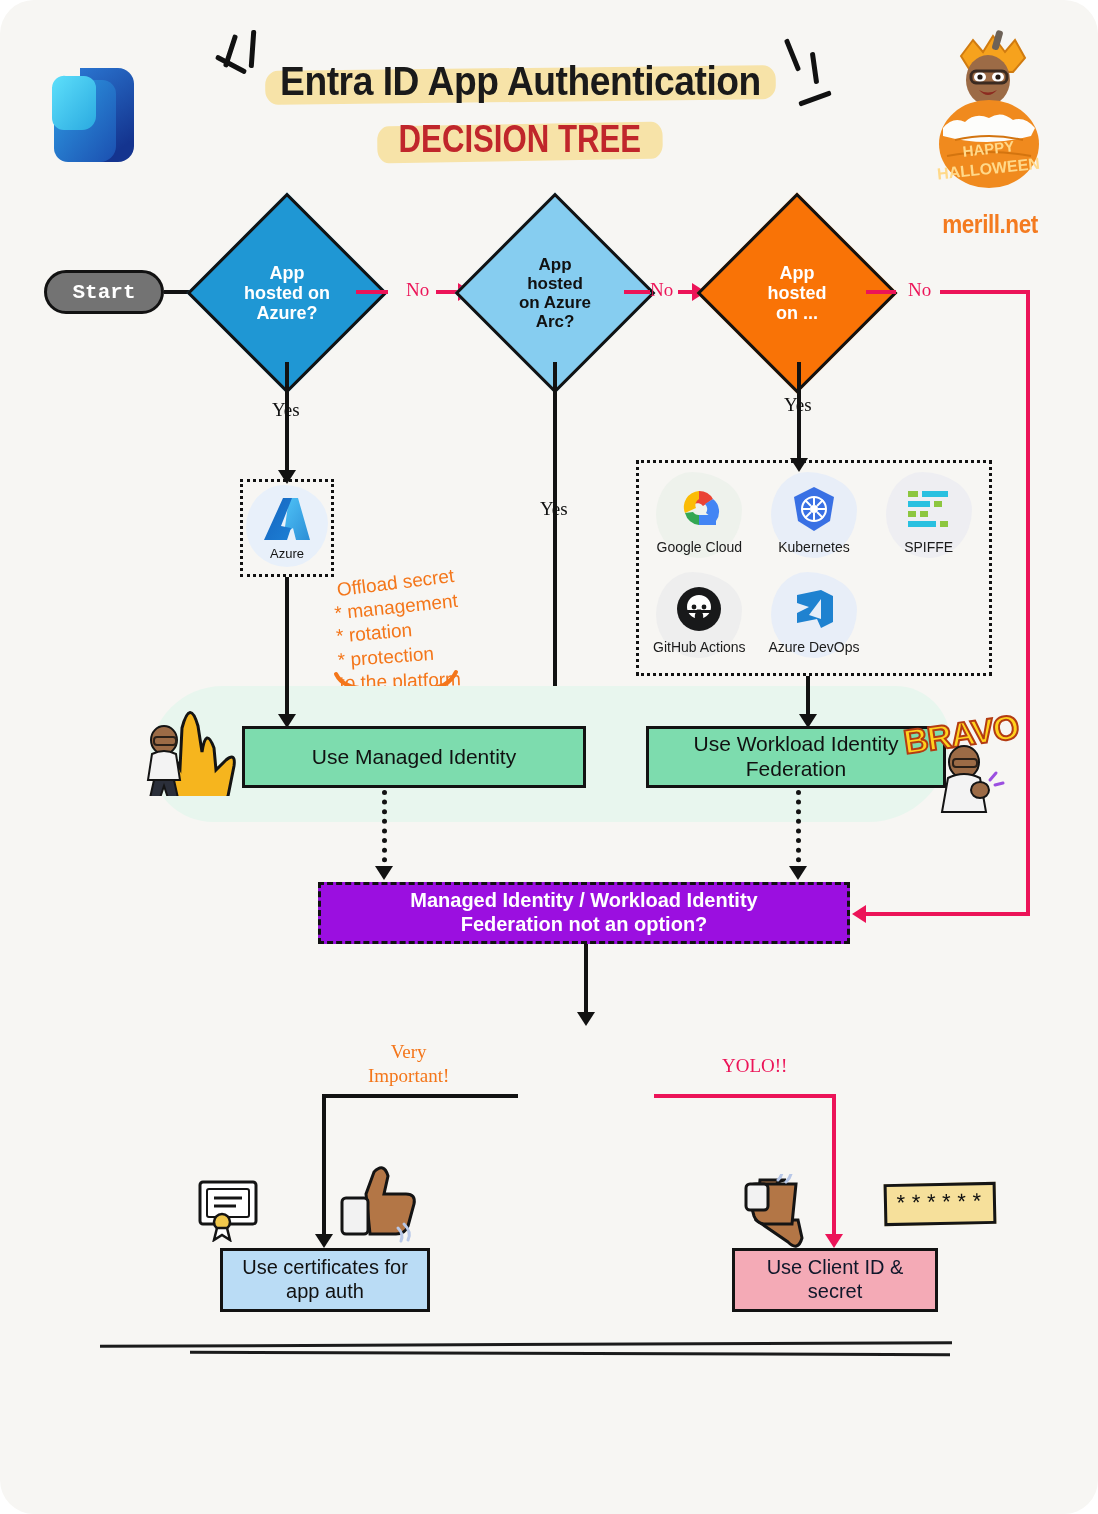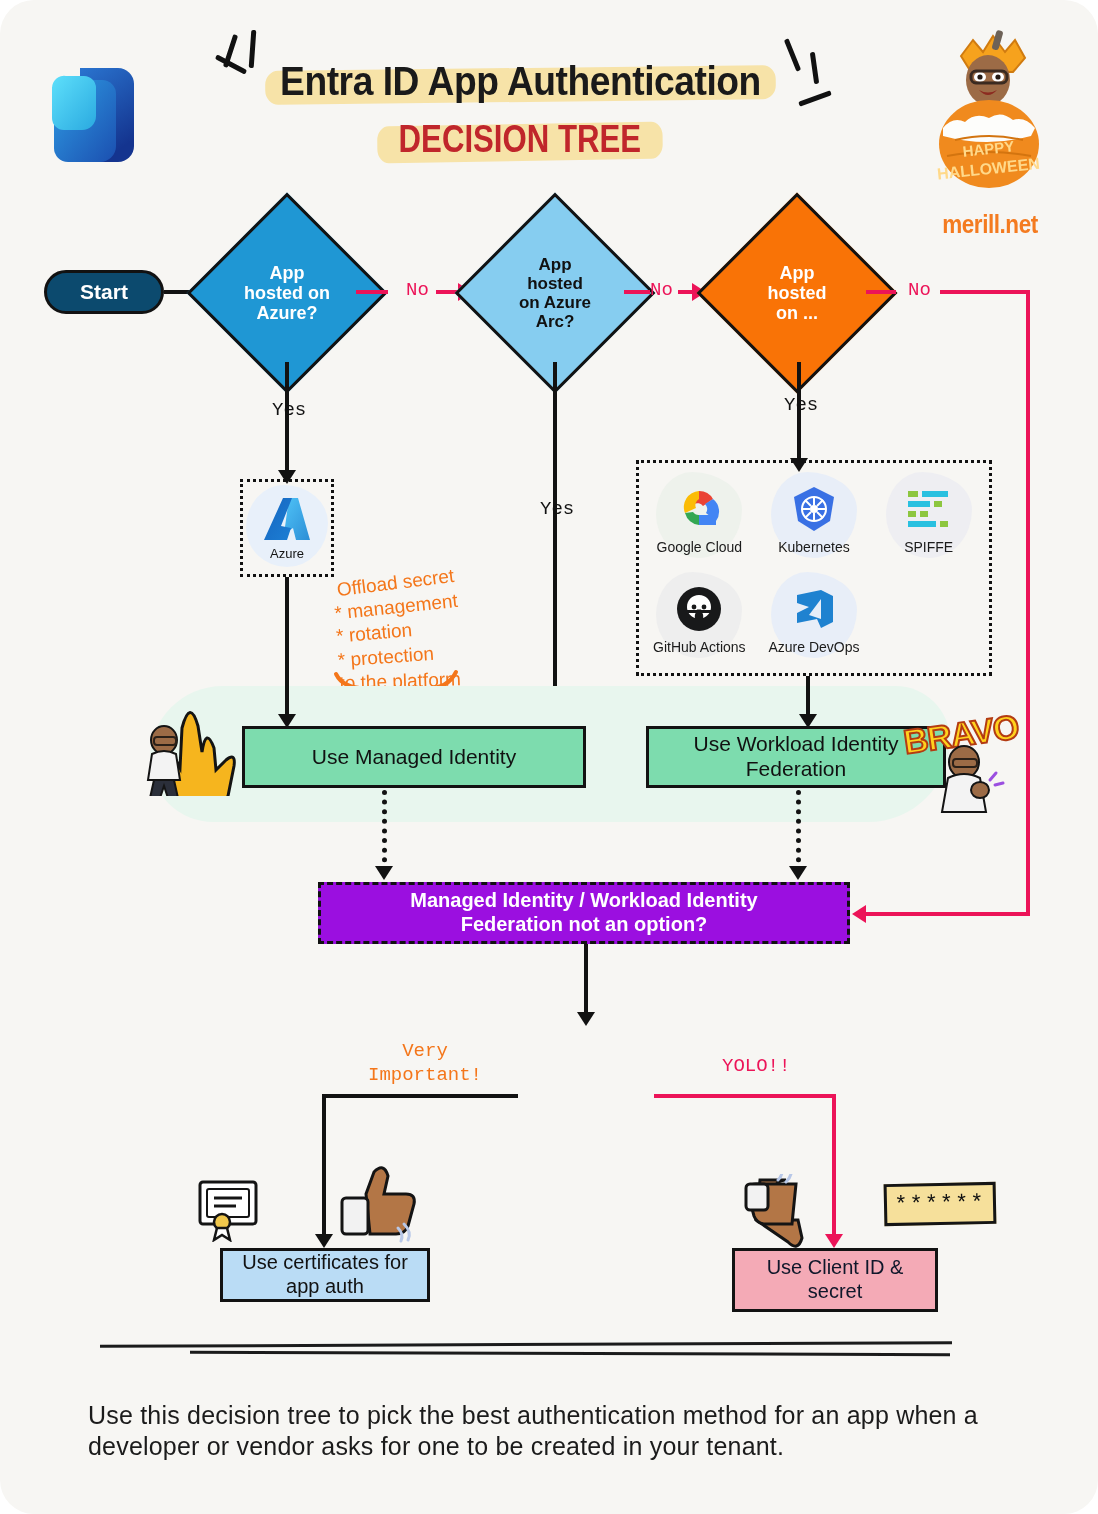--- a/index.html
+++ b/index.html
@@ -49,25 +49,25 @@
   #brand-text {
     margin-top:4px; color:#f47b20; font-weight:bold;
     font-size:25px; font-family:"Liberation Sans", sans-serif;
     transform: scaleX(0.9); letter-spacing:-0.5px;
   }
 
   
   .node { position:absolute; }
 
   .startpill {
-    width:120px; height:44px; background:#0c4a6e;
+    width:120px; height:44px; background:#737373;
     border:3px solid #121212; border-radius:22px;
     color:#fff; font-weight:bold; font-size:21px;
     display:flex; align-items:center; justify-content:center;
-    font-family:Liberation Sans, sans-serif;
+    font-family:Liberation Mono, monospace;
   }
 
   .diamond-box { position:absolute; }
   .diamond-shape {
     position:absolute; inset:0;
     transform: rotate(45deg);
     border:3px solid #121212;
   }
   .diamond-label {
     position:absolute; inset:0;
@@ -105,21 +105,21 @@
      border-top:14px solid #ec1458; }
   .arrow-r-red { position:absolute; width:0;height:0;
      border-top:9px solid transparent; border-bottom:9px solid transparent;
      border-left:14px solid #ec1458; }
   .arrow-l-red { position:absolute; width:0;height:0;
      border-top:9px solid transparent; border-bottom:9px solid transparent;
      border-right:14px solid #ec1458; }
 
   .edge-label {
     position:absolute; font-size:19px;
-    font-family:Liberation Mono, monospace;
+    font-family:Liberation Serif, serif;
   }
   .lbl-yes { color:#121212; }
   .lbl-no  { color:#ec1458; }
 
   
   #note {
     position:absolute; left:336px; top:572px; width:190px;
     color:#f4761a; font-size:19px; line-height:1.22;
     font-family:"Liberation Sans", sans-serif;
     transform: rotate(-4deg);
@@ -484,23 +484,22 @@
 
   <svg style="position:absolute;left:742px;top:1174px;width:90px;height:84px;">
     <path d="M54 68 q10 10 14 -4 l-4 -18 h-22 q-10 0 -8 -10 l6 -22 q3 -8 12 -8 h-26 l-4 40z" transform="translate(-8,0)" fill="#b37646" stroke="#141414" stroke-width="3"></path>
     <path d="M14 10 q-10 0 -8 10 l6 22 q3 8 12 8 h26 l4 -40z" fill="#b37646" stroke="#141414" stroke-width="3"></path>
     <rect x="4" y="10" width="22" height="26" rx="4" fill="#f2f2f2" stroke="#141414" stroke-width="3"></rect>
     <path d="M44 8 q8 -8 4 -16 m-12 14 q6 -6 3 -13" stroke="#b8c8e8" stroke-width="3" fill="none" stroke-linecap="round"></path>
   </svg>
 
   <div id="pw-sticky">******</div>
 
-  <div class="rectbox" style="position:absolute;left:220px;top:1248px;width:210px;height:54px;background:#badcf5;color:#111;font-size:20px;white-space:pre-line;text-align:center;">Use certificates for
+  <div class="rectbox" style="position:absolute;left:220px;top:1248px;width:210px;height:64px;background:#badcf5;color:#111;font-size:20px;white-space:pre-line;text-align:center;">Use certificates for
 app auth</div>
 
   <div class="rectbox" style="position:absolute;left:732px;top:1248px;width:206px;height:64px;background:#f4aab6;color:#0f172a;font-size:20px;white-space:pre-line;">Use Client ID &amp;
 secret</div>
 
   <div id="footer-rule1"></div>
   <div id="footer-rule2"></div>
-  <div id="footer-text">Use this decision tree to pick the best authentication method for an app when a developer or vendor asks for one to be created in your tenant.</div>
 
 </div>
 
 </body></html>

